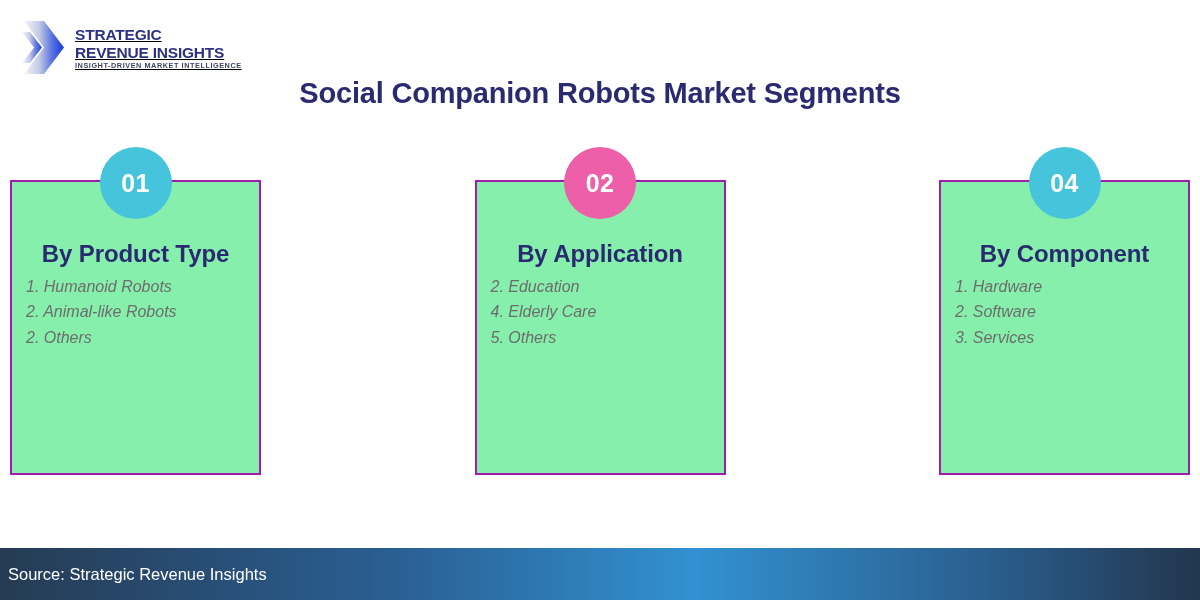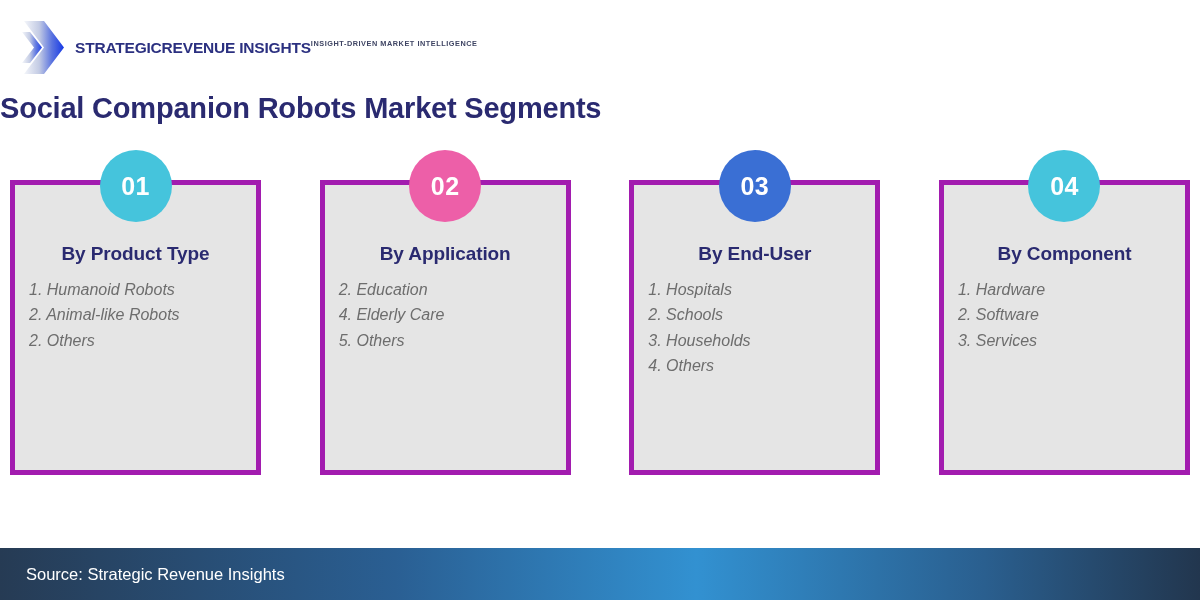--- a/index.html
+++ b/index.html
@@ -10,79 +10,80 @@
     position:relative;
     overflow:hidden;
   }
 
   
   .logo-block{
     position:absolute; left:22px; top:20px;
     display:flex; align-items:center; gap:9px;
   }
   .logo-mark{ width:44px; height:56px; flex:0 0 auto; }
-  .logo-text{ display:flex; flex-direction:row; justify-content:center; }
+  .logo-text{ display:flex; flex-direction:column; justify-content:center;text-decoration:underline; }
   .logo-name{
     font-size:15.5px; font-weight:bold; line-height:1.12;
     letter-spacing:-0.2px; color:#2b3080; white-space:nowrap;
   }
   .logo-tag{
     font-size:7.3px; font-weight:bold; letter-spacing:0.55px;
     color:#3e4463; white-space:nowrap;
   }
 
   
   .page-title{
-    position:absolute; left:0; top:92px; width:1200px;
+    position:absolute; left:0; top:77px; width:1200px;
+    text-align:center;
     font-size:29px; font-weight:bold; letter-spacing:-0.2px;
     color:#2a2a70;
   }
 
   
   .cards{
     position:absolute; top:180px; left:10px;
     width:1180px; height:295px;
     display:flex; justify-content:space-between;
   }
   .card{
     position:relative;
     width:251px; height:295px;
-    border:5px solid #a21caf;
-    background:#e5e5e5;
+    border:2px solid #a21caf;
+    background:#86efac;
   }
   .badge{
     position:absolute; top:-35px; left:50%;
     transform:translateX(-50%);
     width:72px; height:72px; border-radius:50%;
     display:flex; align-items:center; justify-content:center;
     color:#ffffff; font-size:25px; font-weight:bold;
     letter-spacing:0.4px;
   }
   .card-title{
     position:absolute; top:58px; left:0; width:100%;
     text-align:center;
-    font-size:19px; font-weight:bold; color:#2a2a70;
+    font-size:24px; font-weight:bold; color:#2a2a70;
     letter-spacing:-0.1px;
   }
   .card-list{
     position:absolute; top:92px; left:14px; right:10px;
     list-style:none;
   }
   .card-list li{
     font-size:16px; line-height:25.3px; color:#6d6d6d;
     white-space:nowrap;
     font-style:italic;
   }
 
   
   .footer{
     position:absolute; left:0; bottom:0; width:1200px; height:52px;
     background:linear-gradient(90deg,#263b54 0%, #2a5f93 33%, #3291d1 58%, #2a5f8f 82%, #22364e 100%);
     display:flex; align-items:center; justify-content:space-between;
-    padding:0 26px;
+    padding:0 8px;
     color:#ffffff;
   }
   .footer-text{ font-size:16.5px; }
 </style>
 </head>
 <body>
 
 <div class="logo-block">
   <svg class="logo-mark" viewBox="0 0 44 56">
     <defs>
@@ -120,30 +121,20 @@
   <div class="card">
     <div class="badge" style="background: rgb(237, 95, 168);">02</div>
     <div class="card-title">By Application</div>
     <ul class="card-list">
       <li>2. Education</li>
       <li>4. Elderly Care</li>
       <li>5. Others</li>
     </ul>
   </div>
 
-  <div class="card">
-    <div class="badge" style="background: rgb(58, 111, 212);">03</div>
-    <div class="card-title">By End-User</div>
-    <ul class="card-list">
-      <li>1. Hospitals</li>
-      <li>2. Schools</li>
-      <li>3. Households</li>
-      <li>4. Others</li>
-    </ul>
-  </div>
 
   <div class="card">
     <div class="badge" style="background: rgb(69, 196, 220);">04</div>
     <div class="card-title">By Component</div>
     <ul class="card-list">
       <li>1. Hardware</li>
       <li>2. Software</li>
       <li>3. Services</li>
     </ul>
   </div>

